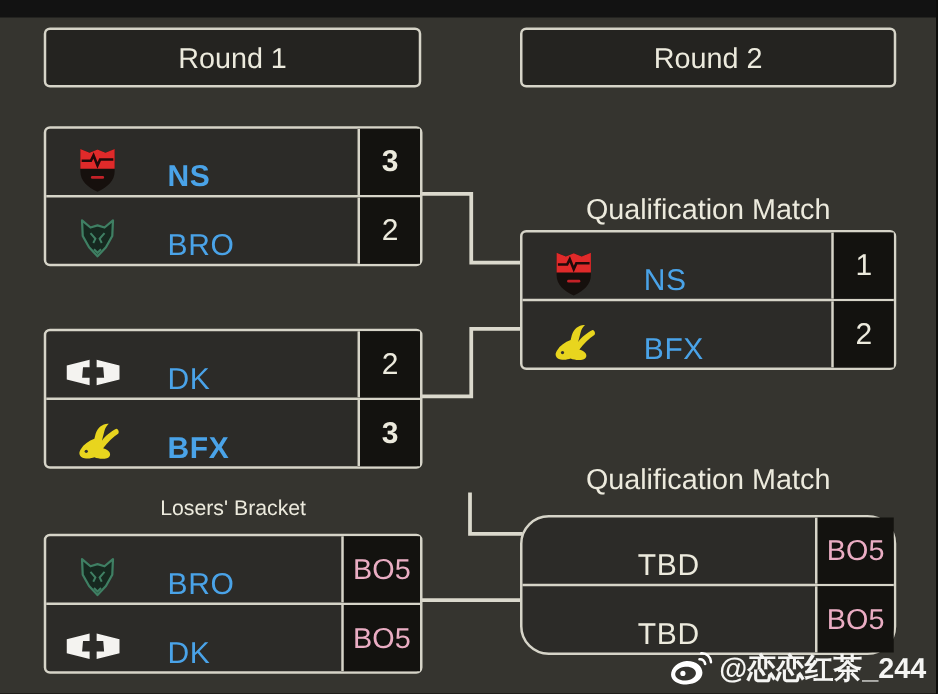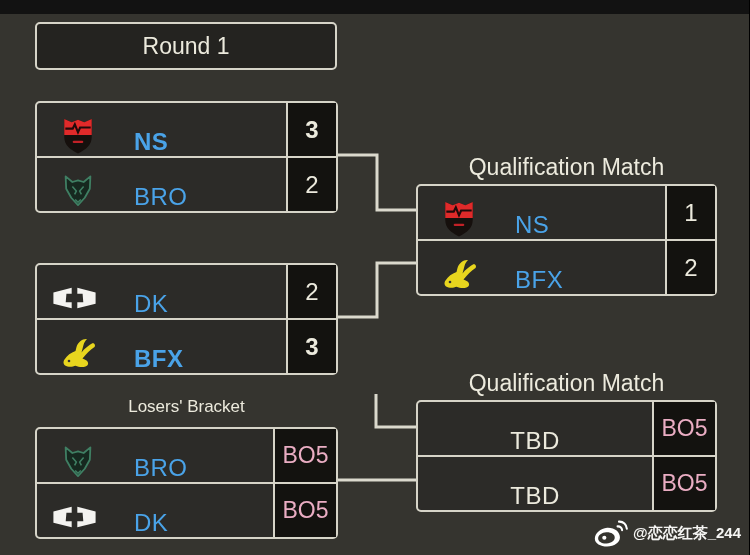--- a/index.html
+++ b/index.html
@@ -32,21 +32,21 @@
   #lbl-q2{left:416px;width:301px;top:370px;font-size:23px;}
   #lbl-lb{left:35px;width:303px;top:397px;font-size:17px;}
 
   .mbox{
     position:absolute;border:2px solid var(--border);border-radius:5px;
     background:var(--panel);z-index:2;
   }
   .mbox.left{left:35px;width:299px;}
   .mbox.right{left:416px;width:297px;}
   #m1{top:101px;} #m2{top:263px;} #mlb{top:427px;}
-  #q1{top:184px;} #q2{top:400px;}
+  #q1{top:184px;} #q2{top:412px;border-radius:23px;}
 
   .trow{position:relative;height:53px;display:flex;align-items:flex-end;}
   .trow.first{border-bottom:2px solid var(--border);}
   .tlogo{width:38px;height:40px;margin-left:22px;flex:0 0 auto;display:flex;align-items:center;justify-content:center;}
   .tlogo svg{width:36px;height:38px;}
   .tlogo.dk svg{width:52px;height:32px;margin-left:-7px;}
   .tname{margin-left:37px;font-size:24px;color:var(--blue);letter-spacing:.5px;}
   .tname.bold{font-weight:bold;}
   .tname.center{position:absolute;left:0;right:63px;margin:0;text-align:center;color:var(--cream);}
   .score{
@@ -54,40 +54,43 @@
     border-left:2px solid var(--border);display:flex;align-items:center;justify-content:center;
     font-size:24px;color:var(--cream);
   }
   .score.bold{font-weight:bold;}
   .score.wide{width:61px;font-size:23px;color:var(--pink);}
 
   #connectors{position:absolute;left:0;top:0;z-index:1;}
 
   .watermark{
     position:absolute;right:8px;top:519px;display:flex;align-items:center;gap:5px;
-    color:#f5f5f3;font-size:15px;font-weight:bold;z-index:3;
+    color:#f5f5f3;font-size:23px;font-weight:bold;z-index:3;
   }
   .watermark .wicon{width:36px;height:29px;display:flex;}
 </style>
 </head>
 <body>
 
 <div id="canvas">
 
   <div class="topbar"></div>
 
   <svg id="connectors" width="750" height="555">
     <polyline points="336,155 377,155 377,210 418,210" fill="none" stroke="#dbd9cd" stroke-width="3"></polyline>
     <polyline points="336,317 377,317 377,263 418,263" fill="none" stroke="#dbd9cd" stroke-width="3"></polyline>
     <polyline points="376,394 376,427 418,427" fill="none" stroke="#dbd9cd" stroke-width="3"></polyline>
     <polyline points="336,480 418,480" fill="none" stroke="#dbd9cd" stroke-width="3"></polyline>
   </svg>
 
   <div class="hdr" id="hdr1">
     <span>Round 1</span>
+  </div>
+  <div class="hdr" id="hdr2">
+    <span>Round 2</span>
   </div>
 
   <div class="mbox left" id="m1">
     <div class="trow first">
       <span class="tlogo">
         <svg viewBox="0 0 32 36">
           <path d="M3 2 L10 5 L16 2.5 L22 5 L29 2 L29 19 C29 26.5 23.5 31 16 34.5 C8.5 31 3 26.5 3 19 Z" fill="#16100d"></path>
           <path d="M3 2 L10 5 L16 2.5 L22 5 L29 2 L29 17 L3 17 Z" fill="#e02a2a"></path>
           <polyline points="4,11 11,11 13,7 16,14.5 18,10 28,10" fill="none" stroke="#200a0a" stroke-width="2"></polyline>
           <rect x="11" y="22.5" width="10" height="2.2" rx="1" fill="#c32127"></rect>

